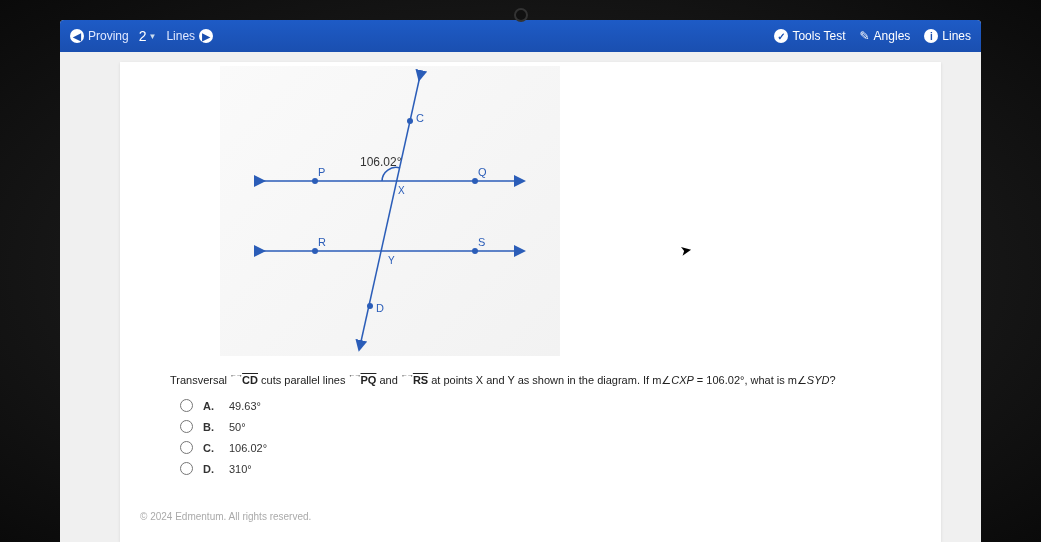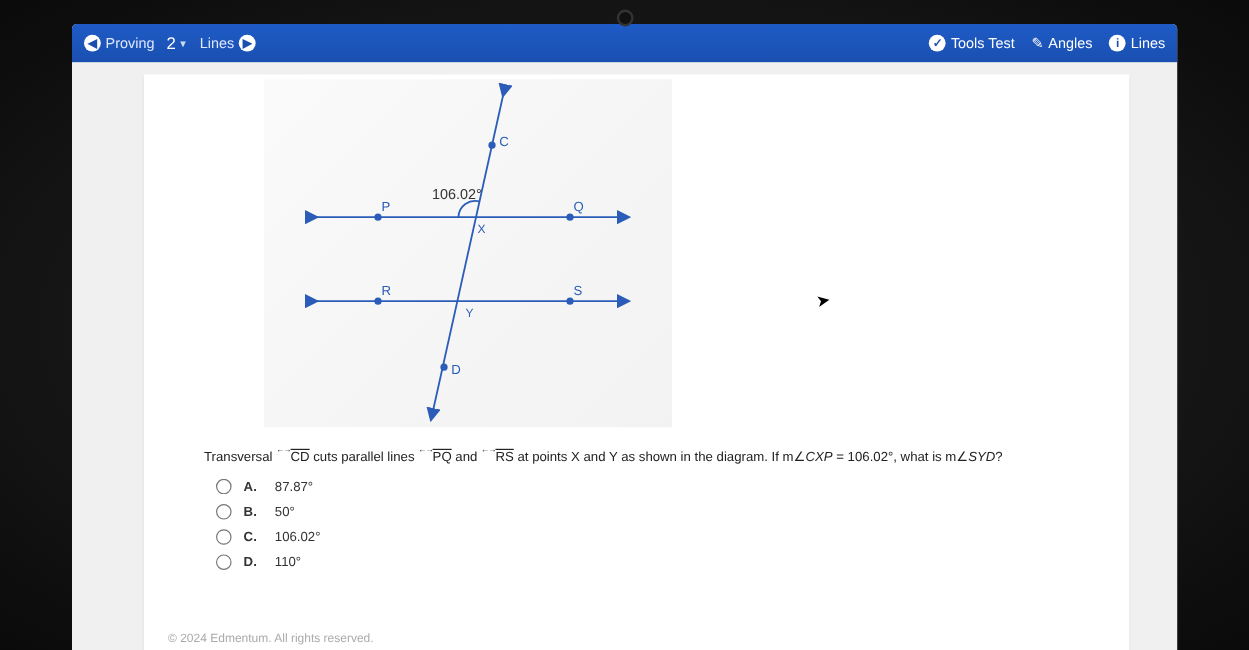--- a/index.html
+++ b/index.html
@@ -94,34 +94,34 @@
     width: 340px; height: 290px;
     margin: 0 0 0 80px;
     background: linear-gradient(135deg, #fafafa 0%, #f2f2f2 100%);
   }
   .diagram-box svg { width: 100%; height: 100%; }
   .question-text {
     font-size: 11px;
     color: #222;
     margin: 18px 0 12px 30px;
   }
-  .overline { text-decoration: overline; }
+  .overline { text-decoration: overline; font-weight: bold; }
   .arrow-top { font-size: 7px; position: relative; top: -7px; letter-spacing: -1px; }
   .options { margin-left: 40px; }
   .option-row {
     display: flex; align-items: center; gap: 10px;
     font-size: 11px; color: #333;
     margin-bottom: 8px;
     cursor: pointer;
   }
   .option-row input { cursor: pointer; }
   .opt-letter { font-weight: 600; width: 16px; }
   .footer {
     position: absolute;
-    bottom: 4px; left: 20px;
+    bottom: 20px; left: 20px;
     font-size: 10px; color: #aaa;
   }
   .cursor {
     position: absolute;
     top: 180px; left: 560px;
     font-size: 14px; color: #000;
     transform: rotate(-10deg);
   }
 </style>
 </head>
@@ -199,36 +199,36 @@
         </div>
 
         <div class="question-text">
           <span>Transversal </span><span class="arrow-top">←→</span><span class="overline">CD</span><span> cuts parallel lines </span><span class="arrow-top">←→</span><span class="overline">PQ</span><span> and </span><span class="arrow-top">←→</span><span class="overline">RS</span><span> at points X and Y as shown in the diagram. If m∠</span><i>CXP</i><span> = 106.02°, what is m∠</span><i>SYD</i><span>?</span>
         </div>
 
         <div class="options">
           <label class="option-row">
             <input type="radio" name="ans" style="">
             <span class="opt-letter">A.</span>
-            <span>87.87°</span>
+            <span>49.63°</span>
           </label>
           <label class="option-row">
             <input type="radio" name="ans" style="">
             <span class="opt-letter">B.</span>
             <span>50°</span>
           </label>
           <label class="option-row">
             <input type="radio" name="ans" style="">
             <span class="opt-letter">C.</span>
             <span>106.02°</span>
           </label>
           <label class="option-row">
             <input type="radio" name="ans" style="">
             <span class="opt-letter">D.</span>
-            <span>110°</span>
+            <span>310°</span>
           </label>
         </div>
 
         <div class="footer">© 2024 Edmentum. All rights reserved.</div>
         <div class="cursor">➤</div>
       </div>
     </div>
 
   </div>
 </div>

